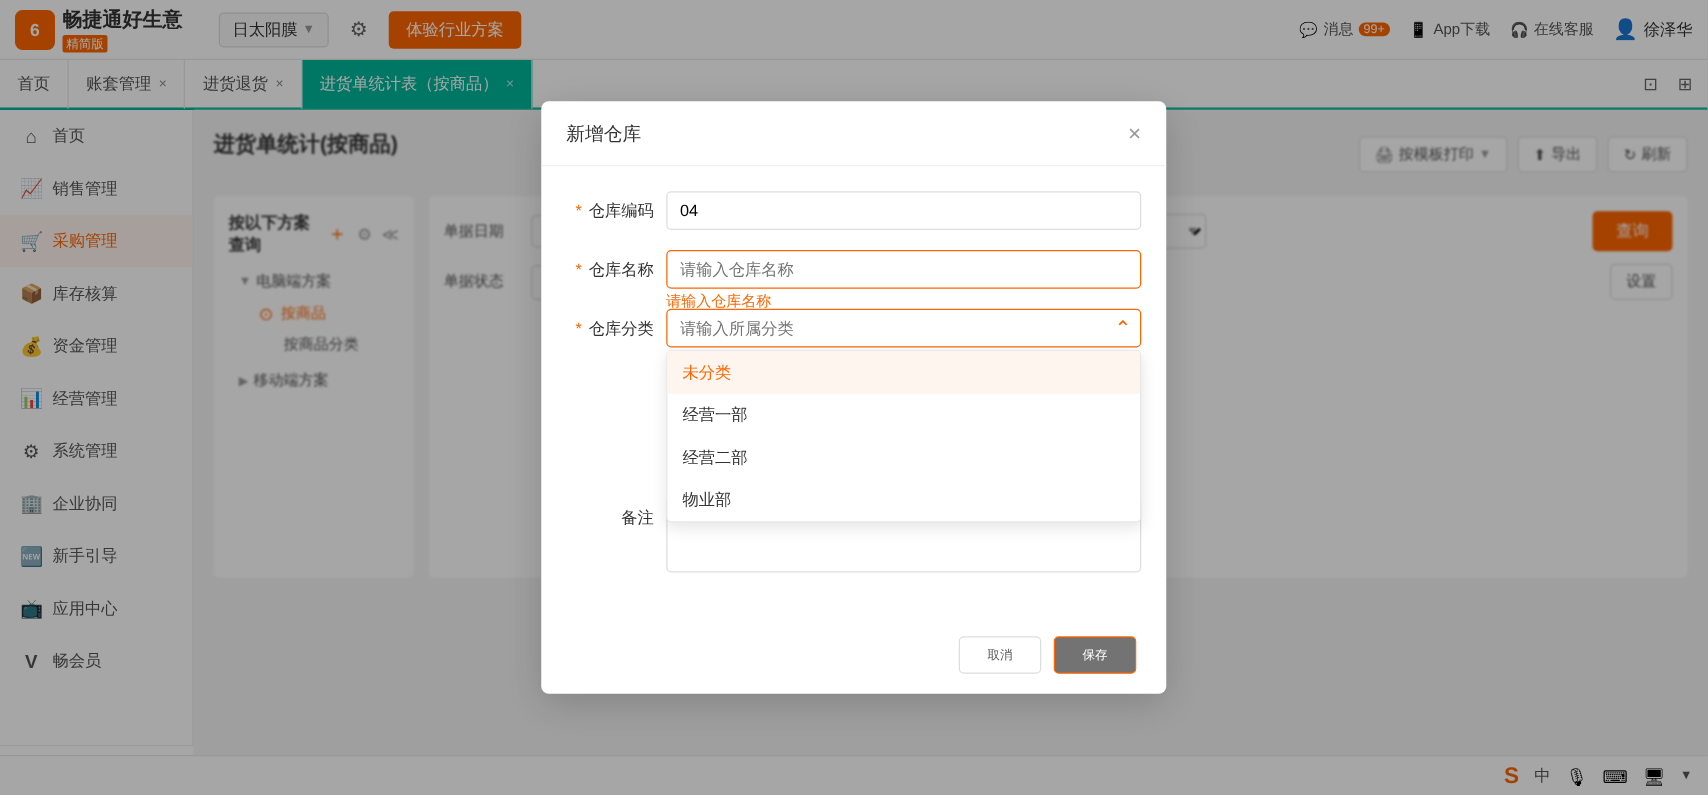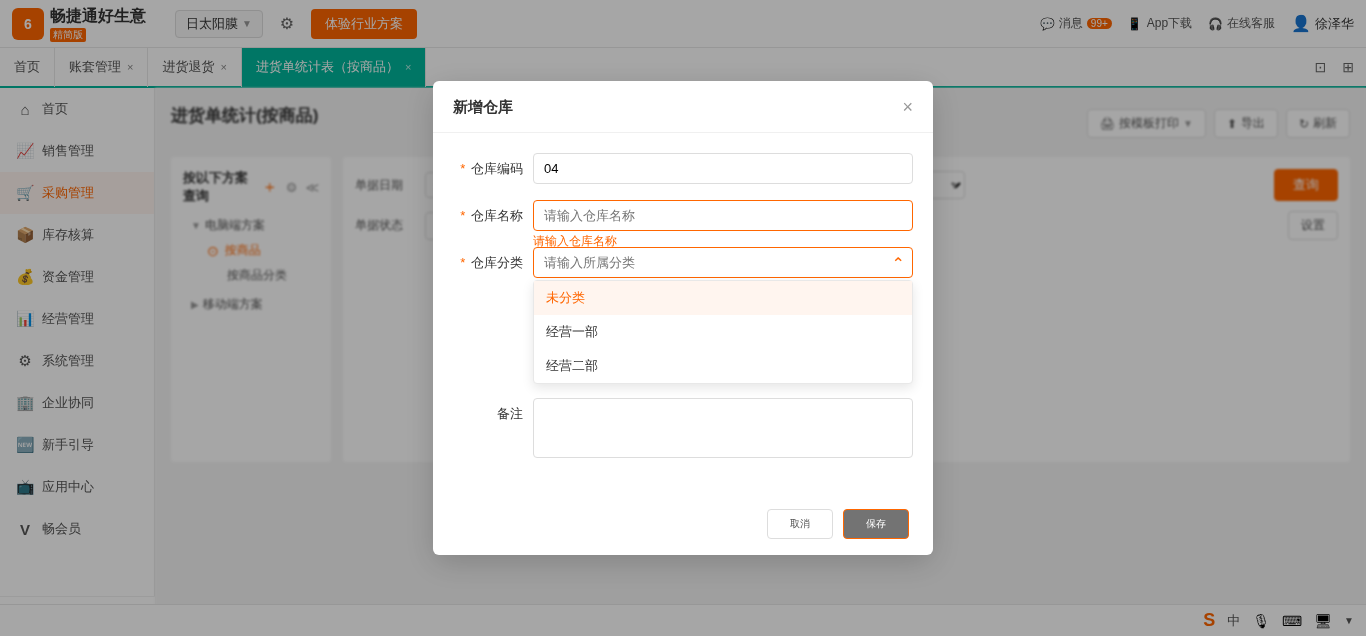--- a/index.html
+++ b/index.html
@@ -179,21 +179,21 @@
       width: 500px;
       box-shadow: 0 8px 32px rgba(0,0,0,0.18);
       overflow: visible;
       position: relative;
     }
     .modal-header {
       display: flex; align-items: center; justify-content: space-between;
       padding: 16px 20px 14px;
       border-bottom: 1px solid #f0f0f0;
     }
-    .modal-title { font-size: 15px; font-weight: bold; color: #333; }
+    .modal-title { font-size: 15px; font-weight: normal; color: #333; }
     .modal-close { cursor: pointer; color: #999; font-size: 18px; }
     .modal-body { padding: 20px 20px; }
     .modal-footer { display: flex; justify-content: flex-end; padding: 12px 24px 16px; gap: 10px; }
     .modal-btn { border-radius: 4px; padding: 7px 22px; font-size: 10px; cursor: pointer; border: 1px solid #ddd; background: #fff; color: #555; }
     .modal-btn.primary { background: #737373; color: #fff; border-color: #f60; }
 
     .field-row {
       display: flex; align-items: flex-start; margin-bottom: 16px; position: relative;
     }
     .field-label {
@@ -506,20 +506,21 @@
           <span>仓库分类</span>
         </div>
         <div class="field-input-wrap field-select-wrap" style="position:relative;">
           <input class="field-select-input" placeholder="请输入所属分类" style="border-color: rgb(255, 102, 0);">
           <span class="field-select-up">⌃</span>
           
           <div class="dropdown-list">
             <div class="dropdown-item selected">未分类</div>
             <div class="dropdown-item">经营一部</div>
             <div class="dropdown-item">经营二部</div>
+            <div class="dropdown-item">物业部</div>
           </div>
         </div>
       </div>
 
       <div class="field-row" style="margin-top:120px;">
         <div class="field-label">
           <span>备注</span>
         </div>
         <div class="field-input-wrap">
           <textarea class="field-textarea" style=""></textarea>

